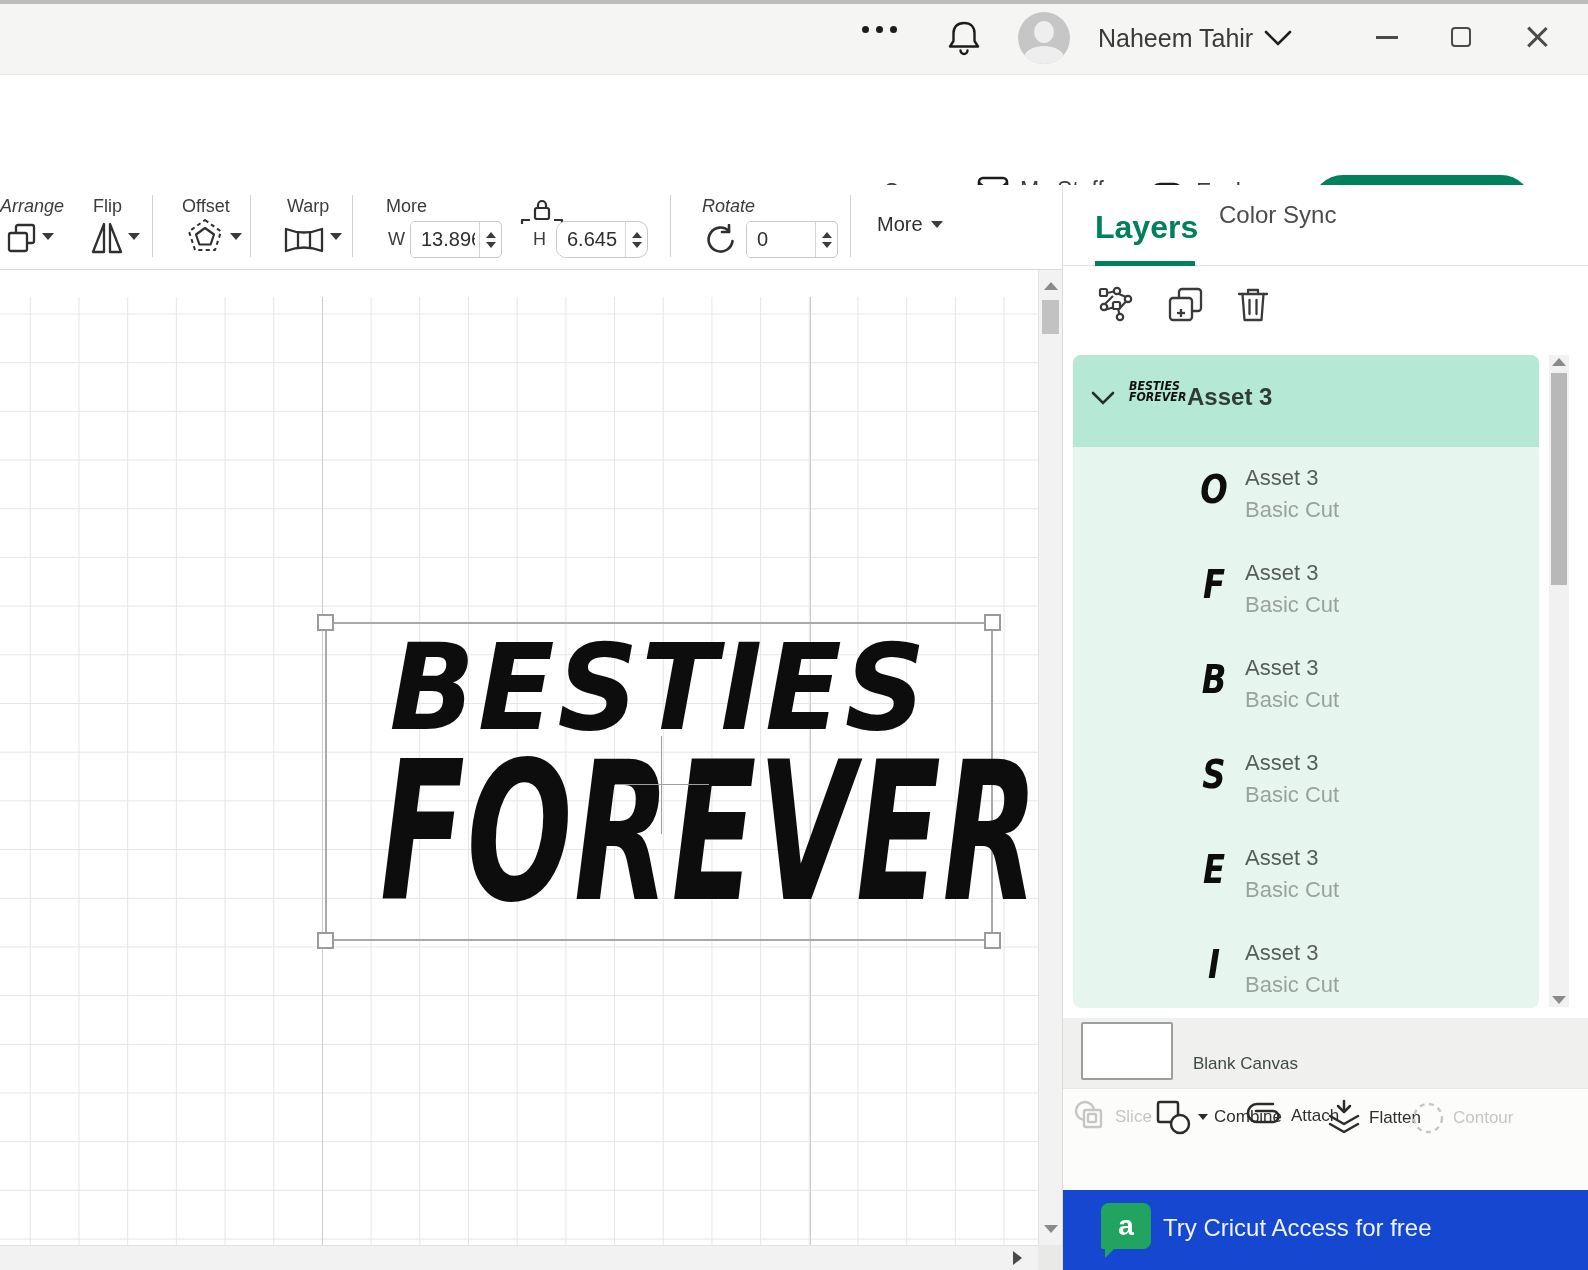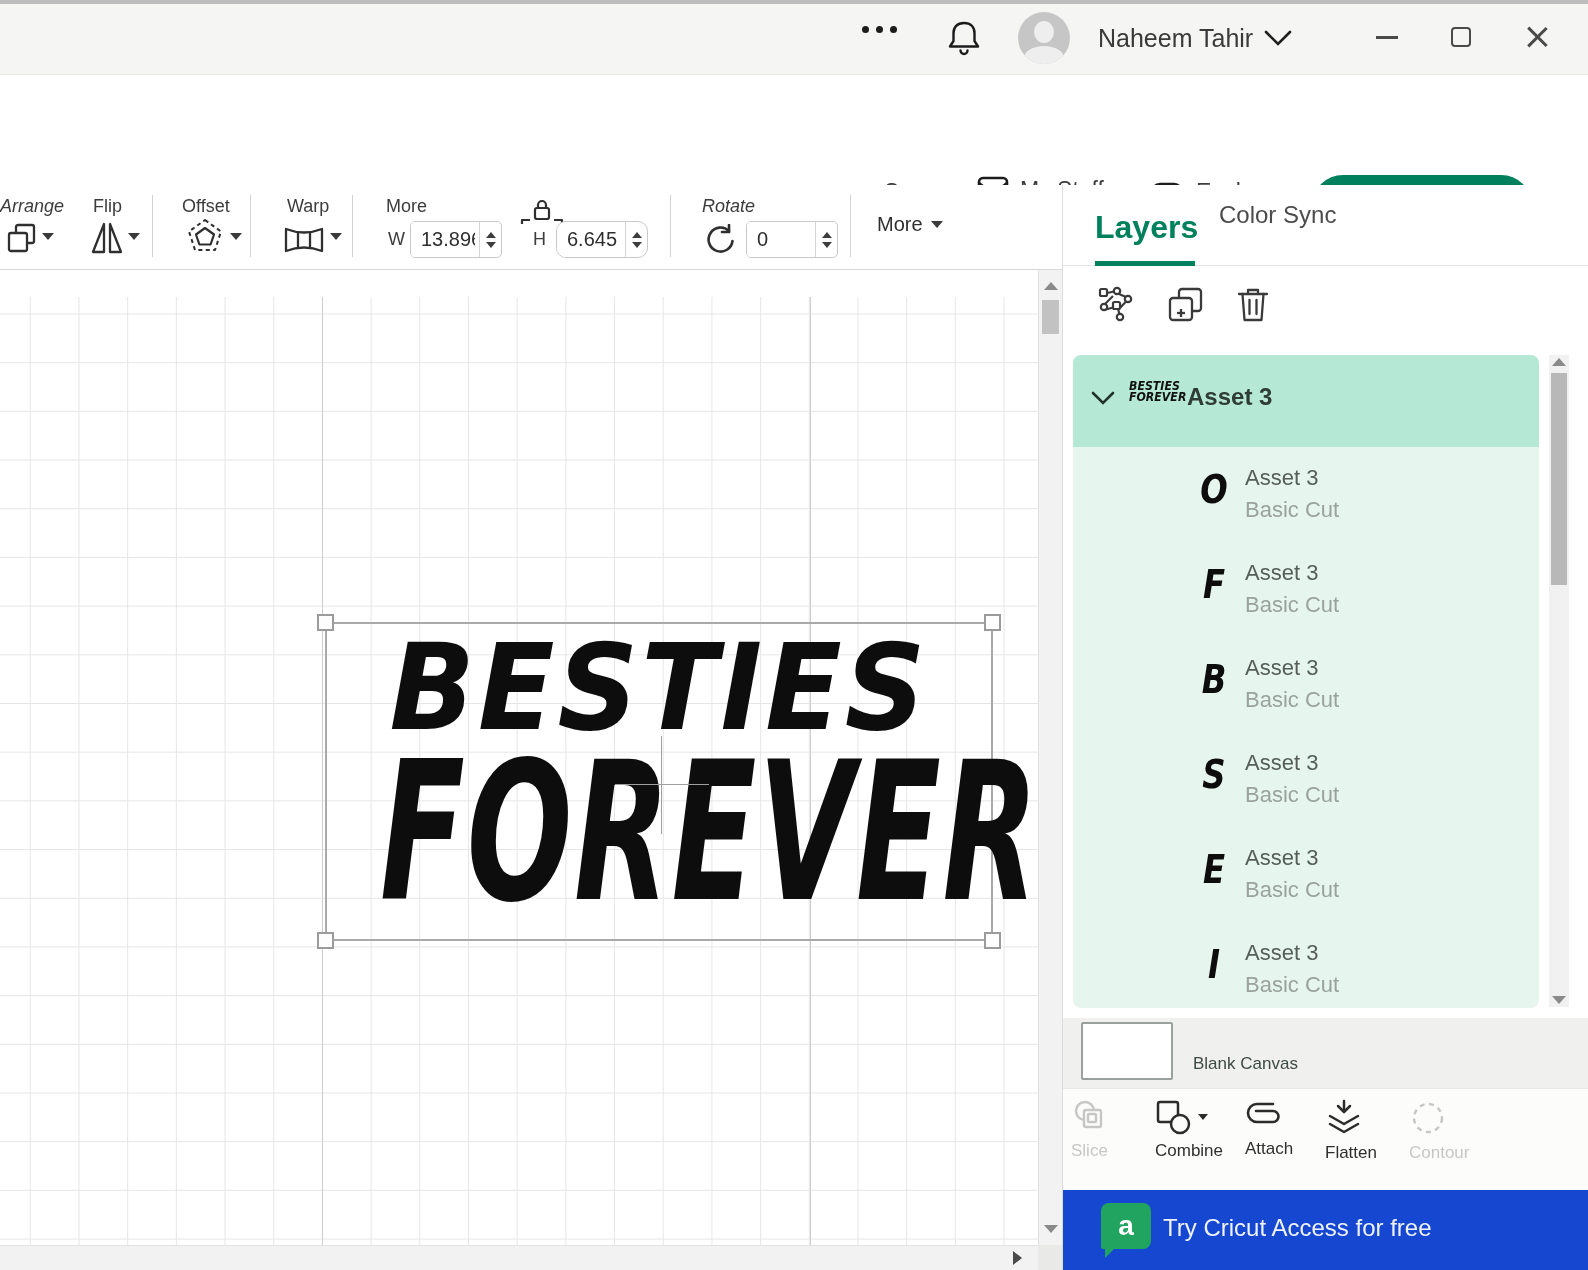--- a/index.html
+++ b/index.html
@@ -101,21 +101,21 @@
   .panel-scroll { position:absolute; left:486px; top:170px; width:20px; height:652px; background:#f1f1f1; }
   .panel-scroll .thumb { position:absolute; left:2px; top:18px; width:16px; height:212px; background:#b8b8b8; }
   .ps-up { position:absolute; left:3px; top:3px; }
   .ps-dn { position:absolute; left:3px; bottom:3px; }
 
   .blank-row { position:absolute; left:0; top:833px; width:526px; height:70px; background:#f0f0ee; }
   .blank-thumb { position:absolute; left:18px; top:4px; width:92px; height:58px; background:#fff; border:2px solid #9aa09e; border-radius:2px; cursor:pointer; }
   .blank-label { position:absolute; left:130px; top:24px; font-size:17px; color:#3f4a45;margin-top:12px; }
 
   .actions-row { position:absolute; left:0; top:903px; width:526px; height:102px; background:#fcfcfb; border-top:1px solid #e8e8e6; }
-  .action { position:absolute; top:10px; width:86px; display:flex; flex-direction:column; align-items:flex-start; gap:6px; cursor:pointer; }
+  .action { position:absolute; top:10px; width:86px; display:flex; flex-direction:row; align-items:center; gap:6px; cursor:pointer; }
   .action .lbl { font-size:17px; }
   .action.enabled .lbl { color:#2f2f2f; }
   .action.disabled .lbl { color:#c6c6c6; }
   .combine-caret { width:0; height:0; border-left:5px solid transparent; border-right:5px solid transparent; border-top:6px solid #2b2b2b; }
 
   .banner { position:absolute; left:0; top:1005px; width:526px; height:80px; background:#1647d1; cursor:pointer; }
   .banner-icon { position:absolute; left:38px; top:13px; width:50px; height:46px; background:#21a45f; border-radius:8px 8px 8px 2px; display:flex; align-items:center; justify-content:center; color:#fff; font-size:28px; font-weight:700; }
   .banner-icon:after { content:""; position:absolute; left:4px; bottom:-9px; width:0; height:0; border-left:10px solid #21a45f; border-bottom:10px solid transparent; }
   .banner-text { position:absolute; left:100px; top:24px; font-size:24px; color:#eef3ff; }
 

